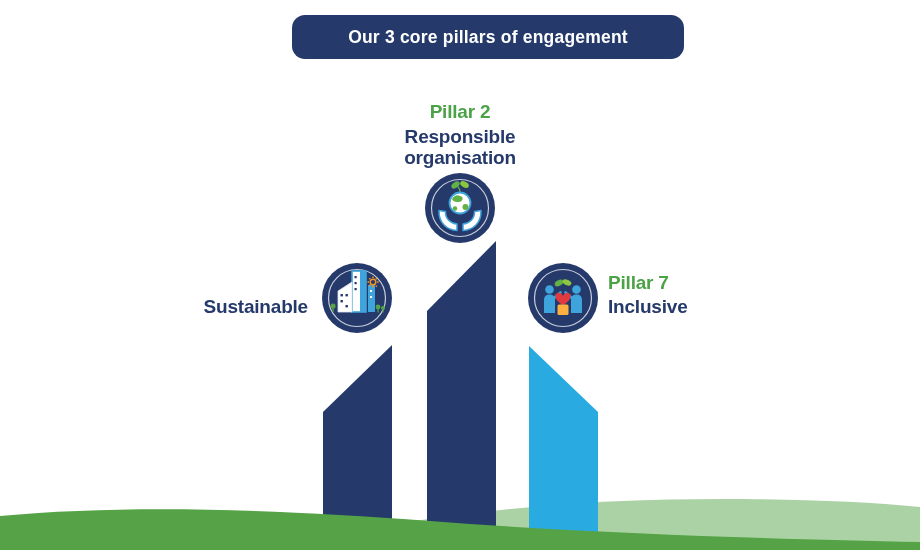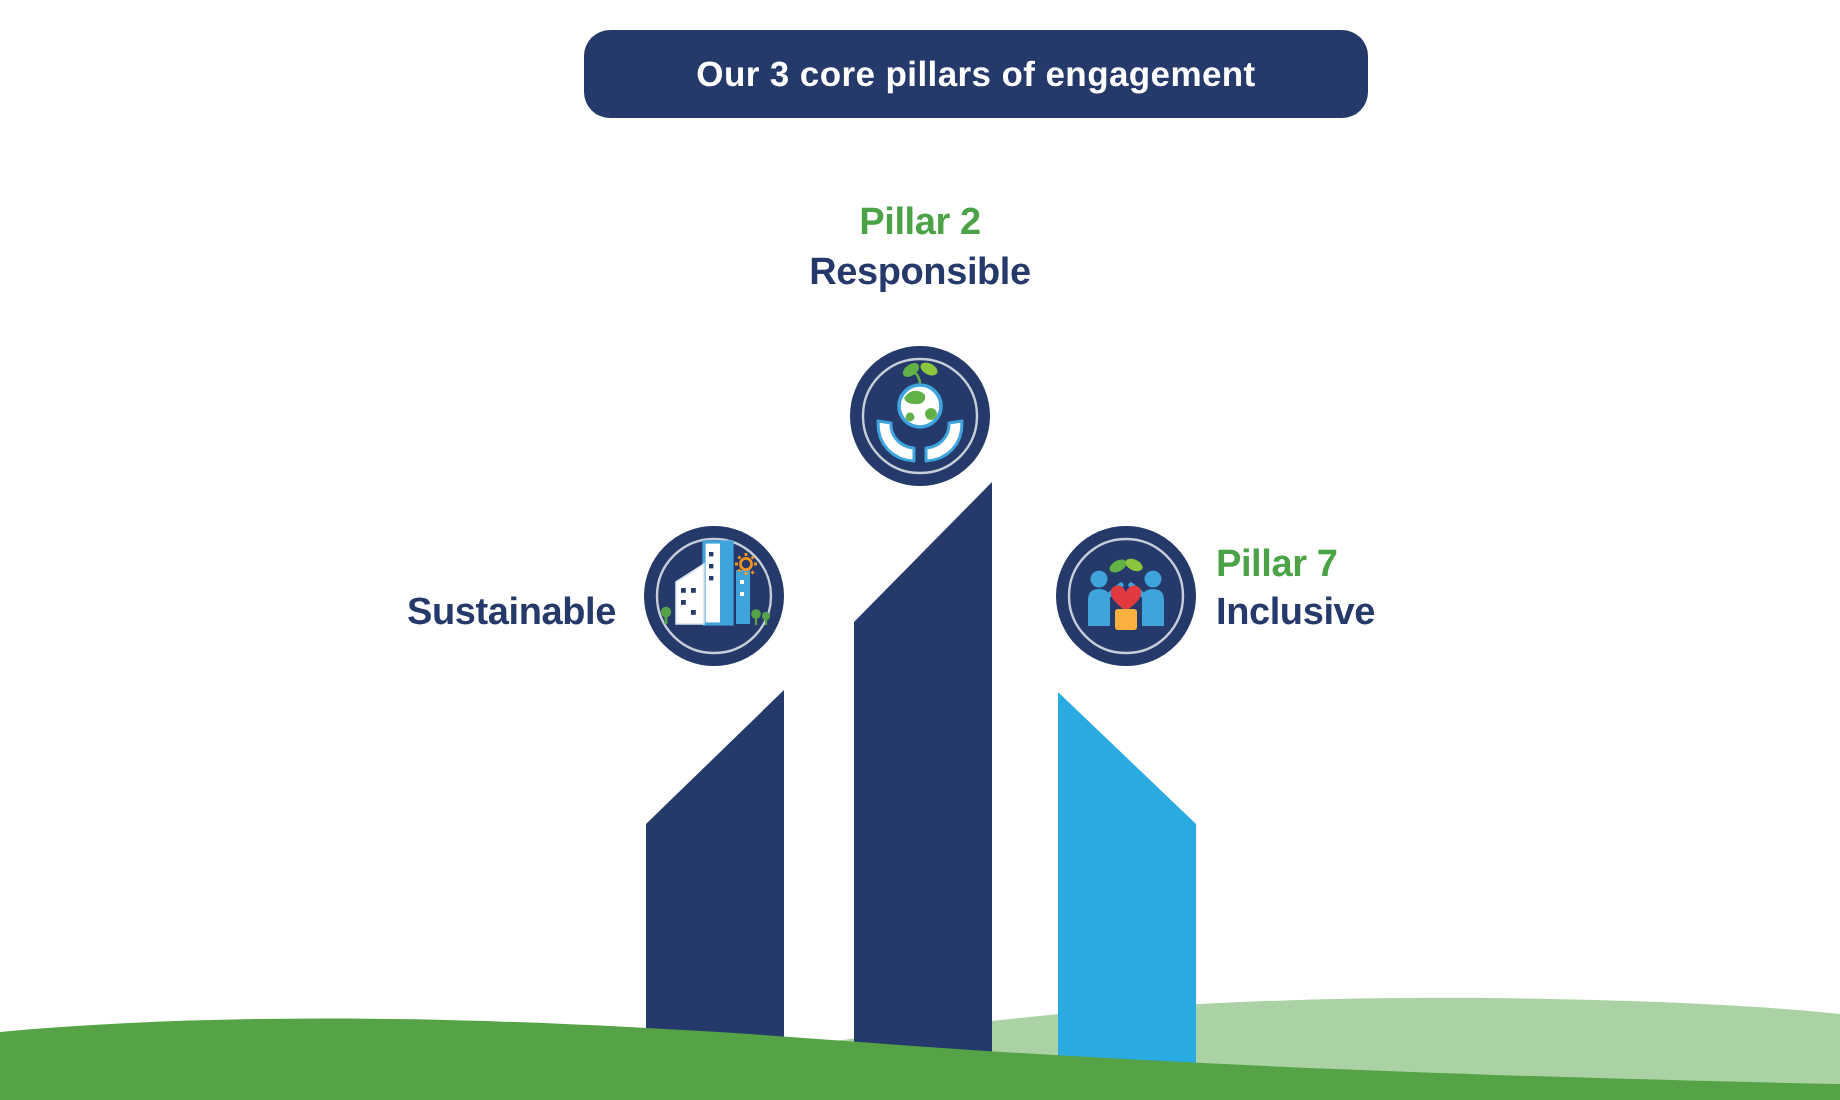--- a/index.html
+++ b/index.html
@@ -51,20 +51,21 @@
     <path class="hill-dark" d="M 0,550 L 0,516 C 120,505 260,508 430,521 C 600,534 780,539 920,542 L 920,550 Z"></path>
   </svg>
 
   <div class="title-banner">
     <span>Our 3 core pillars of engagement</span>
   </div>
 
   <div class="lbl lbl-green t-center" style="left:330px;top:101px;width:260px;">Pillar 2</div>
   <div class="lbl lbl-navy t-center" style="left:330px;top:126px;width:260px;">
     <div>Responsible</div>
+    <div>organisation</div>
   </div>
 
   <div class="lbl lbl-navy t-right" style="left:108px;top:296px;width:200px;">
     <div>Sustainable</div>
   </div>
 
   <div class="lbl lbl-green t-left" style="left:608px;top:272px;width:220px;">Pillar 7</div>
   <div class="lbl lbl-navy t-left" style="left:608px;top:296px;width:220px;">
     <div>Inclusive</div>
   </div>

